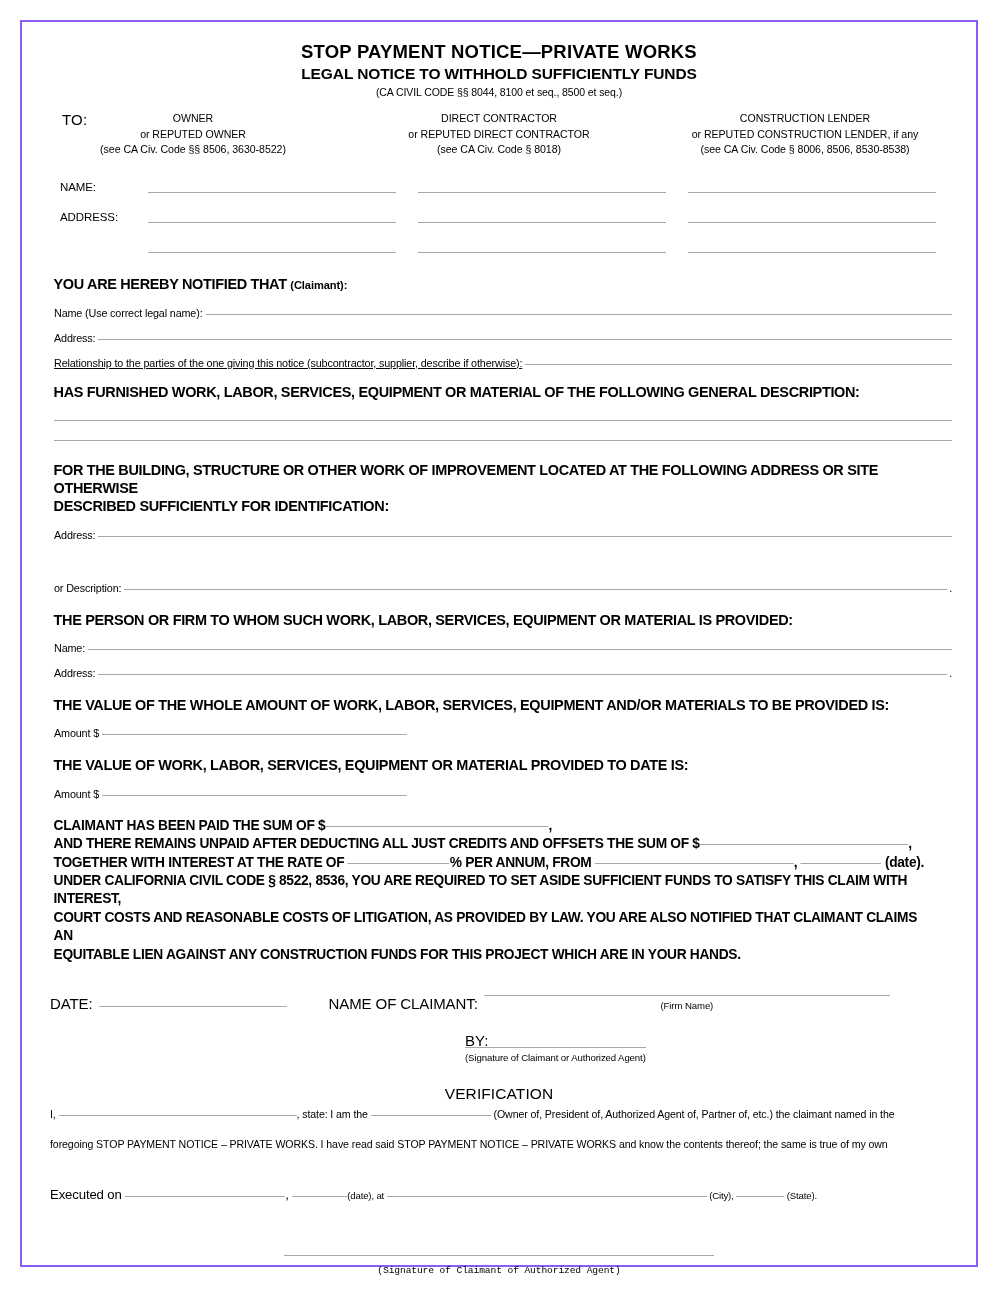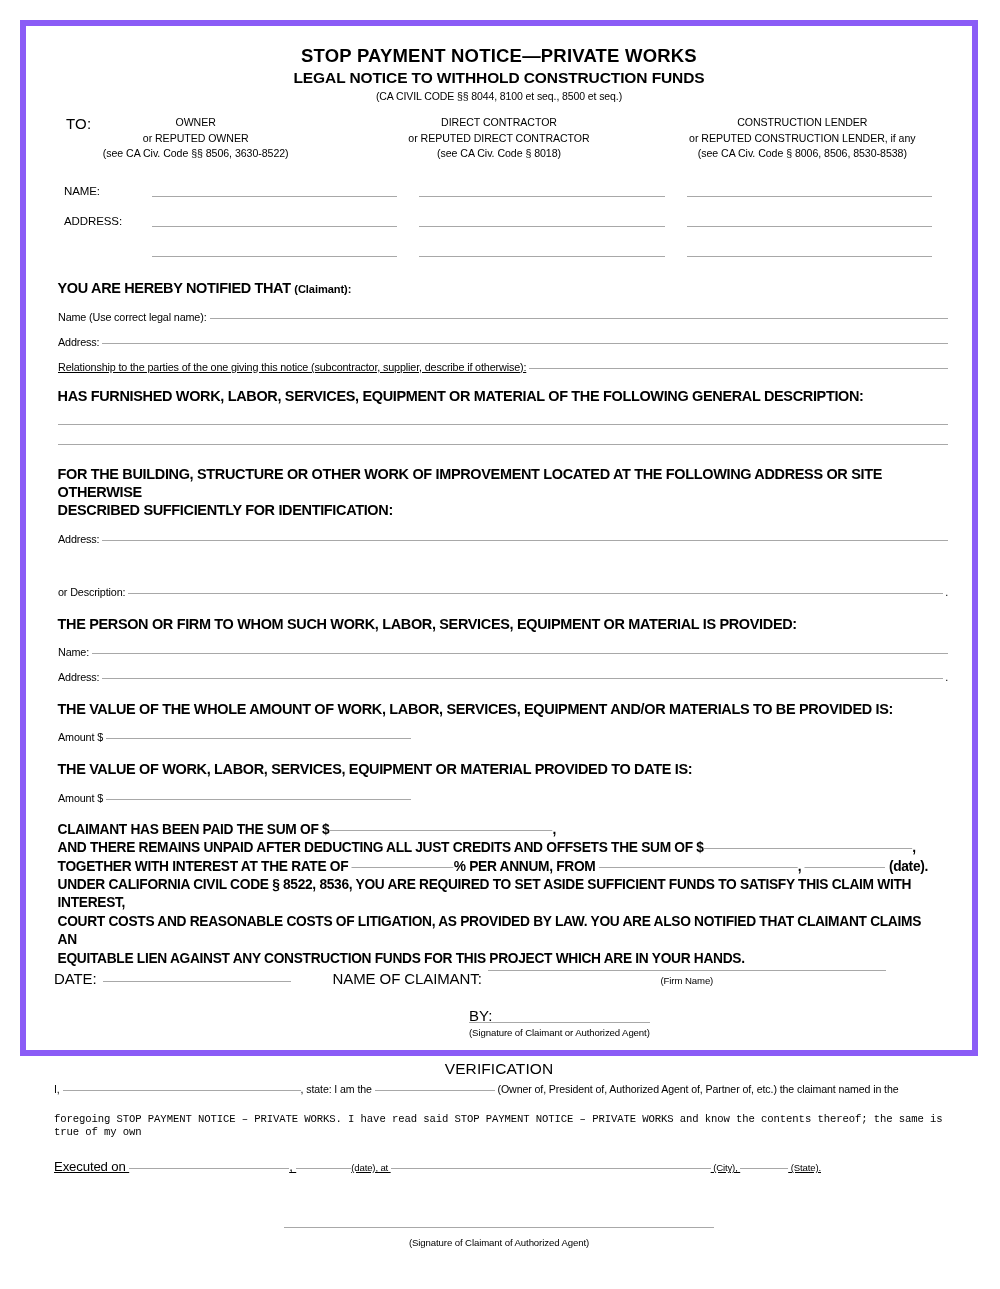--- a/index.html
+++ b/index.html
@@ -13,22 +13,22 @@
     font-family: "Liberation Sans", sans-serif;
     color: #000000;
     overflow: hidden;
   }
 
   .page {
     position: absolute;
     left: 20px;
     top: 20px;
     width: 958px;
-    height: 1036px;
-    border: 6px solid #8b5cf6;
+    height: 1247px;
+    border: 2px solid #8b5cf6;
     box-sizing: border-box;
     background: #ffffff;
   }
 
   .inner {
     position: absolute;
     left: 18px;
     top: 8px;
     right: 18px;
   }
@@ -160,21 +160,21 @@
     line-height: 1.30;
     letter-spacing: -0.32px;
     transform: scaleX(0.97);
     transform-origin: left center;
   }
   .claim .ln { white-space: nowrap; }
   .claim .rule { top: -3px; }
 
   
   .sig-row {
-    margin-top: 3px;
+    margin-top: 32px;
     display: flex;
     align-items: baseline;
     font-size: 15px;
     letter-spacing: -0.1px;
   }
   .sig-date-label { padding-left: 10px; }
   .sig-claimant-label { padding-left: 42px; }
   .caption {
     font-size: 9.6px;
     text-align: center;
@@ -198,43 +198,42 @@
     margin-top: 22px;
   }
   .verif-line {
     font-size: 10.6px;
     letter-spacing: -0.1px;
     margin-top: 5px;
     line-height: 1.2;
   }
   .verif-line.spaced { margin-top: 17px; }
   .exec-row {
-    margin-top: 21px;
+    margin-top: 36px;
     font-size: 13.2px;
     letter-spacing: -0.15px;
-    text-decoration: underline;
   }
   .exec-row .tiny { font-size: 9.6px; }
 
   .final-sig {
     margin-top: 42px;
     text-align: center;
   }
   .final-sig .rule { width: 430px; }
-  .final-sig .caption { margin-top: 3px; }
+  .final-sig .caption { margin-top: 3px; font-family: Liberation Mono, monospace; }
 </style>
 </head>
 <body>
 
 <div class="page">
   <div class="inner">
 
     <div class="title-block">
       <div class="title1">STOP PAYMENT NOTICE—PRIVATE WORKS</div>
-      <div class="title2">LEGAL NOTICE TO WITHHOLD CONSTRUCTION FUNDS</div>
+      <div class="title2">LEGAL NOTICE TO WITHHOLD SUFFICIENTLY FUNDS</div>
       <div class="title3">(CA CIVIL CODE §§ 8044, 8100 et seq., 8500 et seq.)</div>
     </div>
 
     <div class="to-row">
       <div class="to-label">TO:</div>
       <div class="to-cols">
         <div class="to-col">
           <div class="c1">OWNER</div>
           <div class="c2">or REPUTED OWNER</div>
           <div class="c3">(see CA Civ. Code §§ 8506, 3630-8522)</div>
@@ -404,21 +403,21 @@
         <span class="caption" style="display:block;">(Signature of Claimant or Authorized Agent)</span>
       </span>
     </div>
 
     <div class="verif-title">VERIFICATION</div>
 
     <div class="verif-line" style="padding-left:10px;">
       <span>I, </span><span class="rule" style="width:238px;"></span><span>, state: I am the </span><span class="rule" style="width:120px;"></span><span> (Owner of, President of, Authorized Agent of, Partner of, etc.) the claimant named in the</span>
     </div>
 
-    <div class="verif-line spaced" style="padding-left:10px;font-family:Liberation Mono, monospace;">foregoing STOP PAYMENT NOTICE – PRIVATE WORKS. I have read said STOP PAYMENT NOTICE – PRIVATE WORKS and know the contents thereof; the same is true of my own</div>
+    <div class="verif-line spaced" style="padding-left:10px;">foregoing STOP PAYMENT NOTICE – PRIVATE WORKS. I have read said STOP PAYMENT NOTICE – PRIVATE WORKS and know the contents thereof; the same is true of my own</div>
 
     <div class="exec-row" style="padding-left:10px;">
       <span>Executed on </span><span class="rule" style="width:160px;"></span><span>, </span><span class="rule" style="width:55px;"></span><span class="tiny">(date), at </span><span class="rule" style="width:320px;"></span><span class="tiny"> (City), </span><span class="rule" style="width:48px;"></span><span class="tiny"> (State).</span>
     </div>
 
     <div class="final-sig">
       <span class="rule"></span>
       <div class="caption">(Signature of Claimant of Authorized Agent)</div>
     </div>
 

